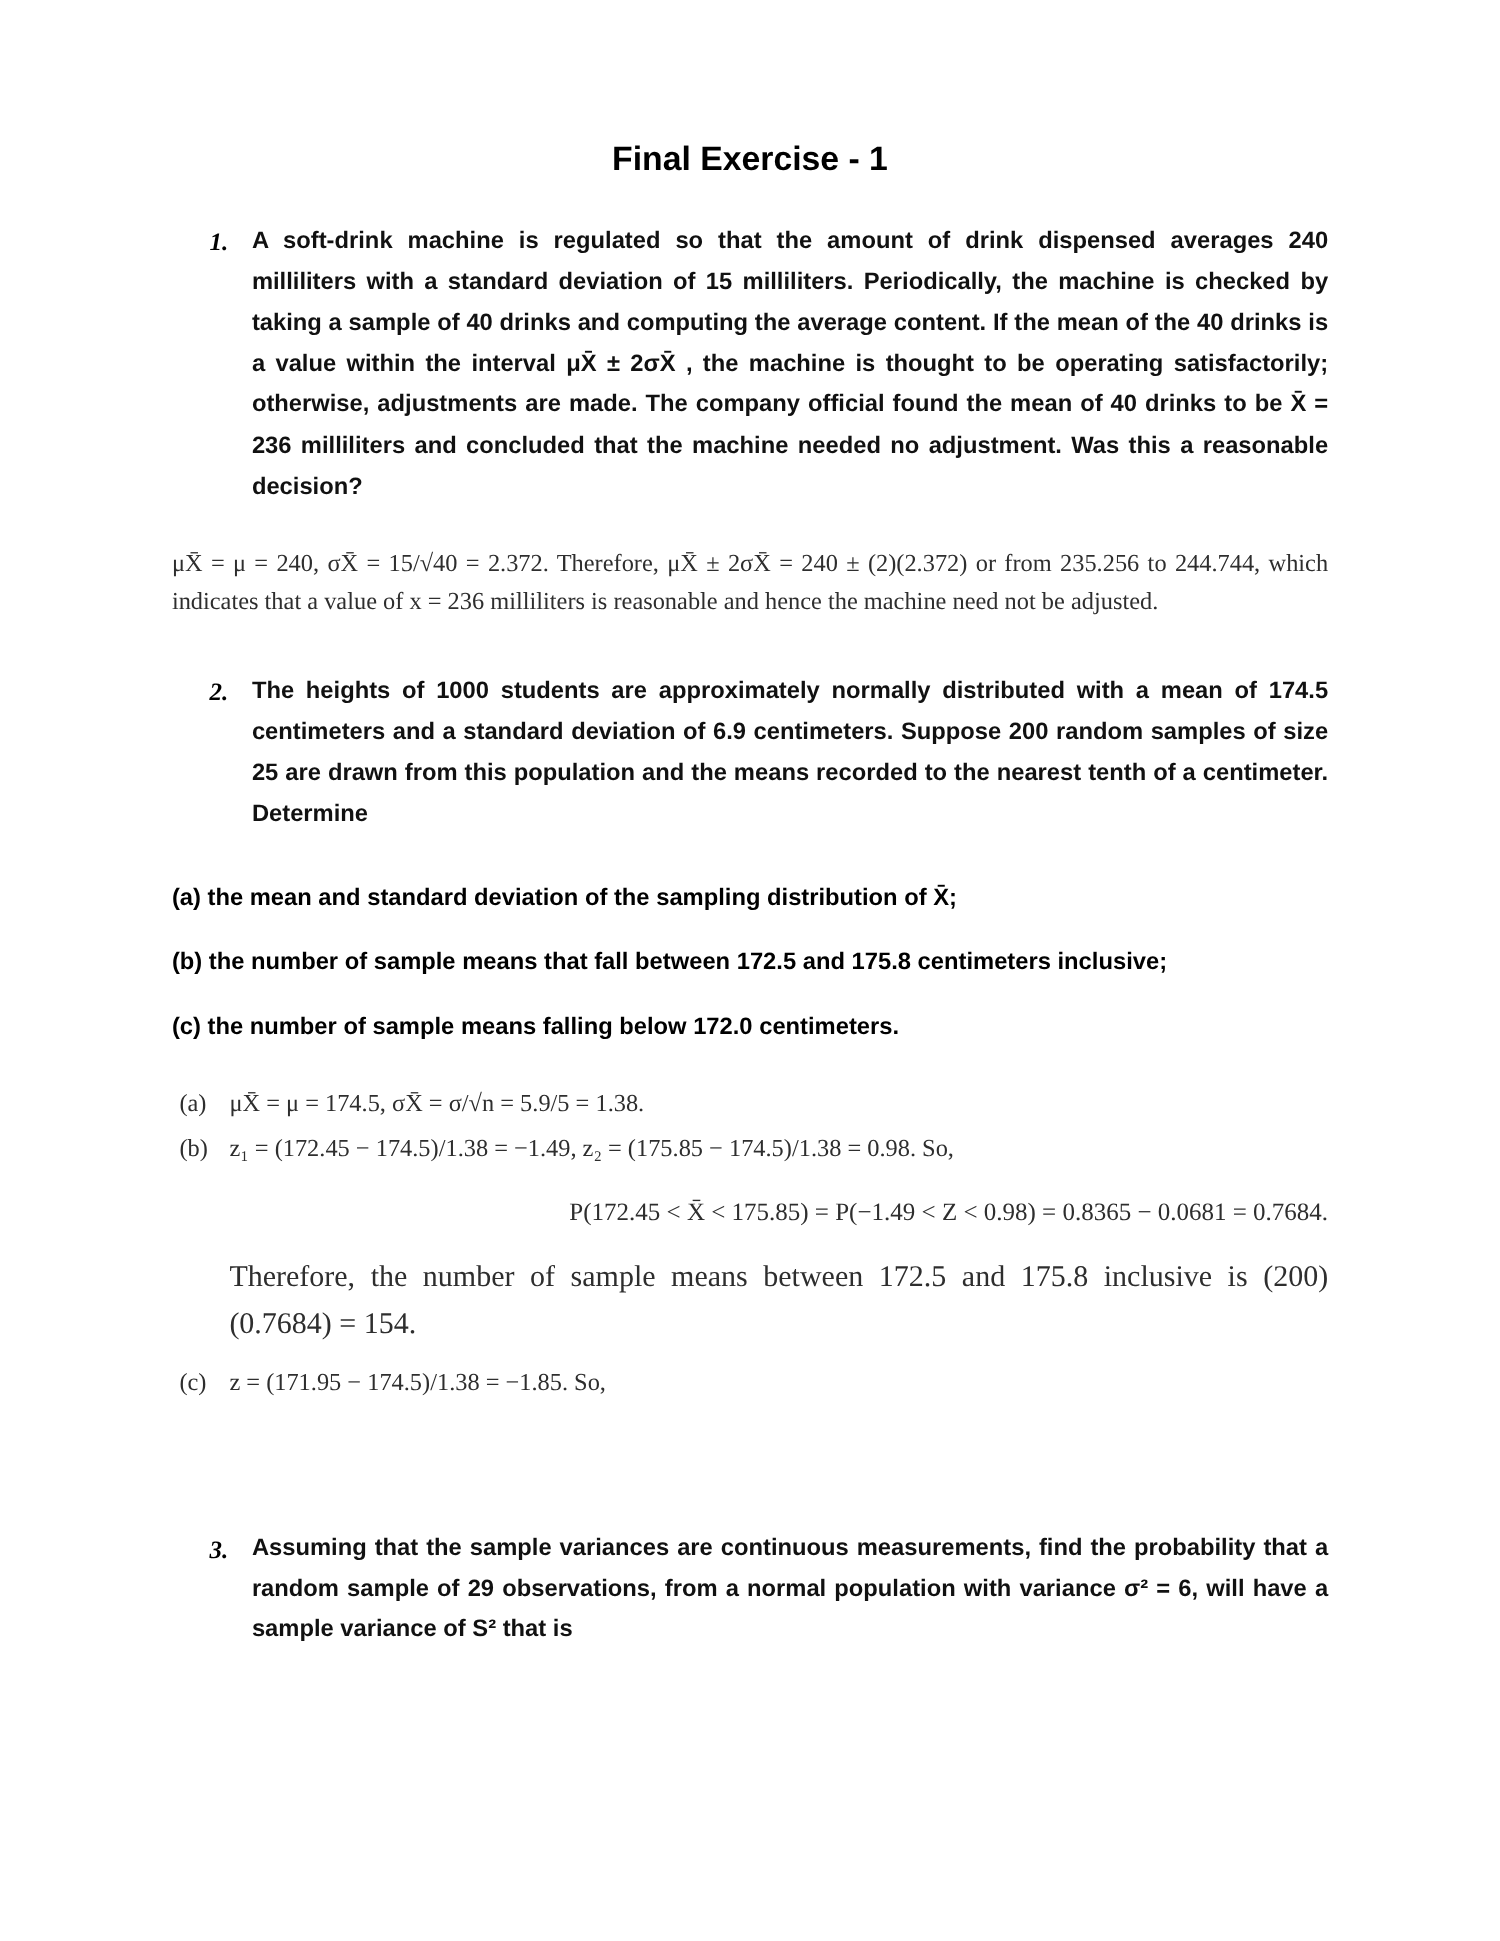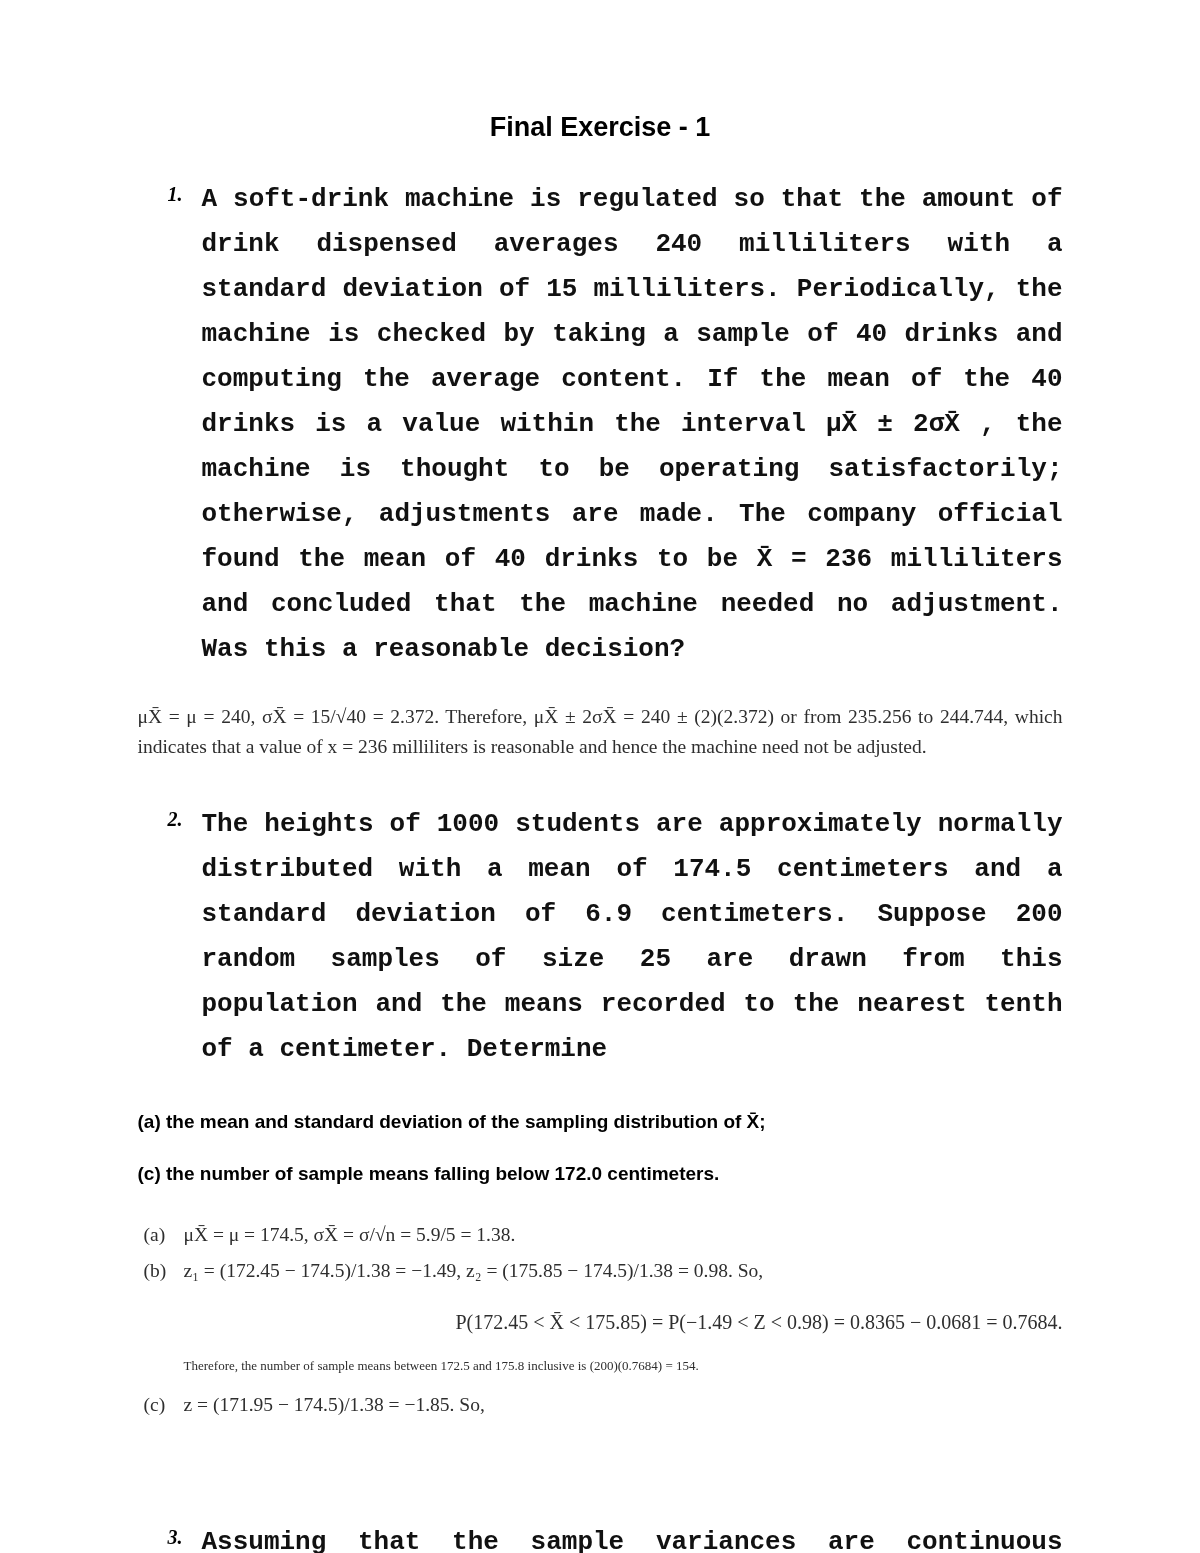--- a/index.html
+++ b/index.html
@@ -38,23 +38,23 @@
   .problem .num {
     flex: 0 0 34px;
     font-family: "Liberation Serif", serif;
     font-weight: 700;
     font-style: italic;
     font-size: 20px;
     line-height: 1.7;
   }
   .problem .ptext {
     flex: 1;
-    font-family: Liberation Mono, monospace;
+    font-family: Liberation Sans, sans-serif;
     font-weight: 700;
-    font-size: 26px;
+    font-size: 19px;
     line-height: 1.73;
     text-align: justify;
     color: #111;
   }
   
   .solution {
     font-family: "Liberation Serif", "DejaVu Serif", serif;
     font-size: 19.5px;
     line-height: 1.55;
     color: #2e2e2e;
@@ -87,21 +87,21 @@
   .sol-li .li-text { flex: 1; }
   .equation {
     font-family: "Liberation Serif", "DejaVu Serif", serif;
     font-size: 20px;
     color: #2e2e2e;
     text-align: right;
     margin: 20px 0 18px 0;
   }
   .sol-note {
     font-family: "Liberation Serif", "DejaVu Serif", serif;
-    font-size: 13px;
+    font-size: 24px;
     line-height: 1.55;
     color: #2e2e2e;
     text-align: justify;
     margin: 0 0 14px 46px;
   }
   .prob-3 { margin-top: 100px; }
 </style>
 </head>
 <body>
 
@@ -116,20 +116,21 @@
     </div>
 
     <div class="solution sol-1">μX̄ = μ = 240, σX̄ = 15/√40 = 2.372. Therefore, μX̄ ± 2σX̄ = 240 ± (2)(2.372) or from 235.256 to 244.744, which indicates that a value of x = 236 milliliters is reasonable and hence the machine need not be adjusted.</div>
 
     <div class="problem prob-2">
       <div class="num">2.</div>
       <div class="ptext">The heights of 1000 students are approximately normally distributed with a mean of 174.5 centimeters and a standard deviation of 6.9 centimeters. Suppose 200 random samples of size 25 are drawn from this population and the means recorded to the nearest tenth of a centimeter. Determine</div>
     </div>
 
     <div class="sub-item sub-item-first">(a) the mean and standard deviation of the sampling distribution of X̄;</div>
+    <div class="sub-item">(b) the number of sample means that fall between 172.5 and 175.8 centimeters inclusive;</div>
     <div class="sub-item">(c) the number of sample means falling below 172.0 centimeters.</div>
 
     <div class="solution sol-2">
       <div class="sol-li">
         <div class="li-label">(a)</div>
         <div class="li-text">μX̄ = μ = 174.5, σX̄ = σ/√n = 5.9/5 = 1.38.</div>
       </div>
       <div class="sol-li">
         <div class="li-label">(b)</div>
         <div class="li-text">z₁ = (172.45 − 174.5)/1.38 = −1.49, z₂ = (175.85 − 174.5)/1.38 = 0.98. So,</div>

